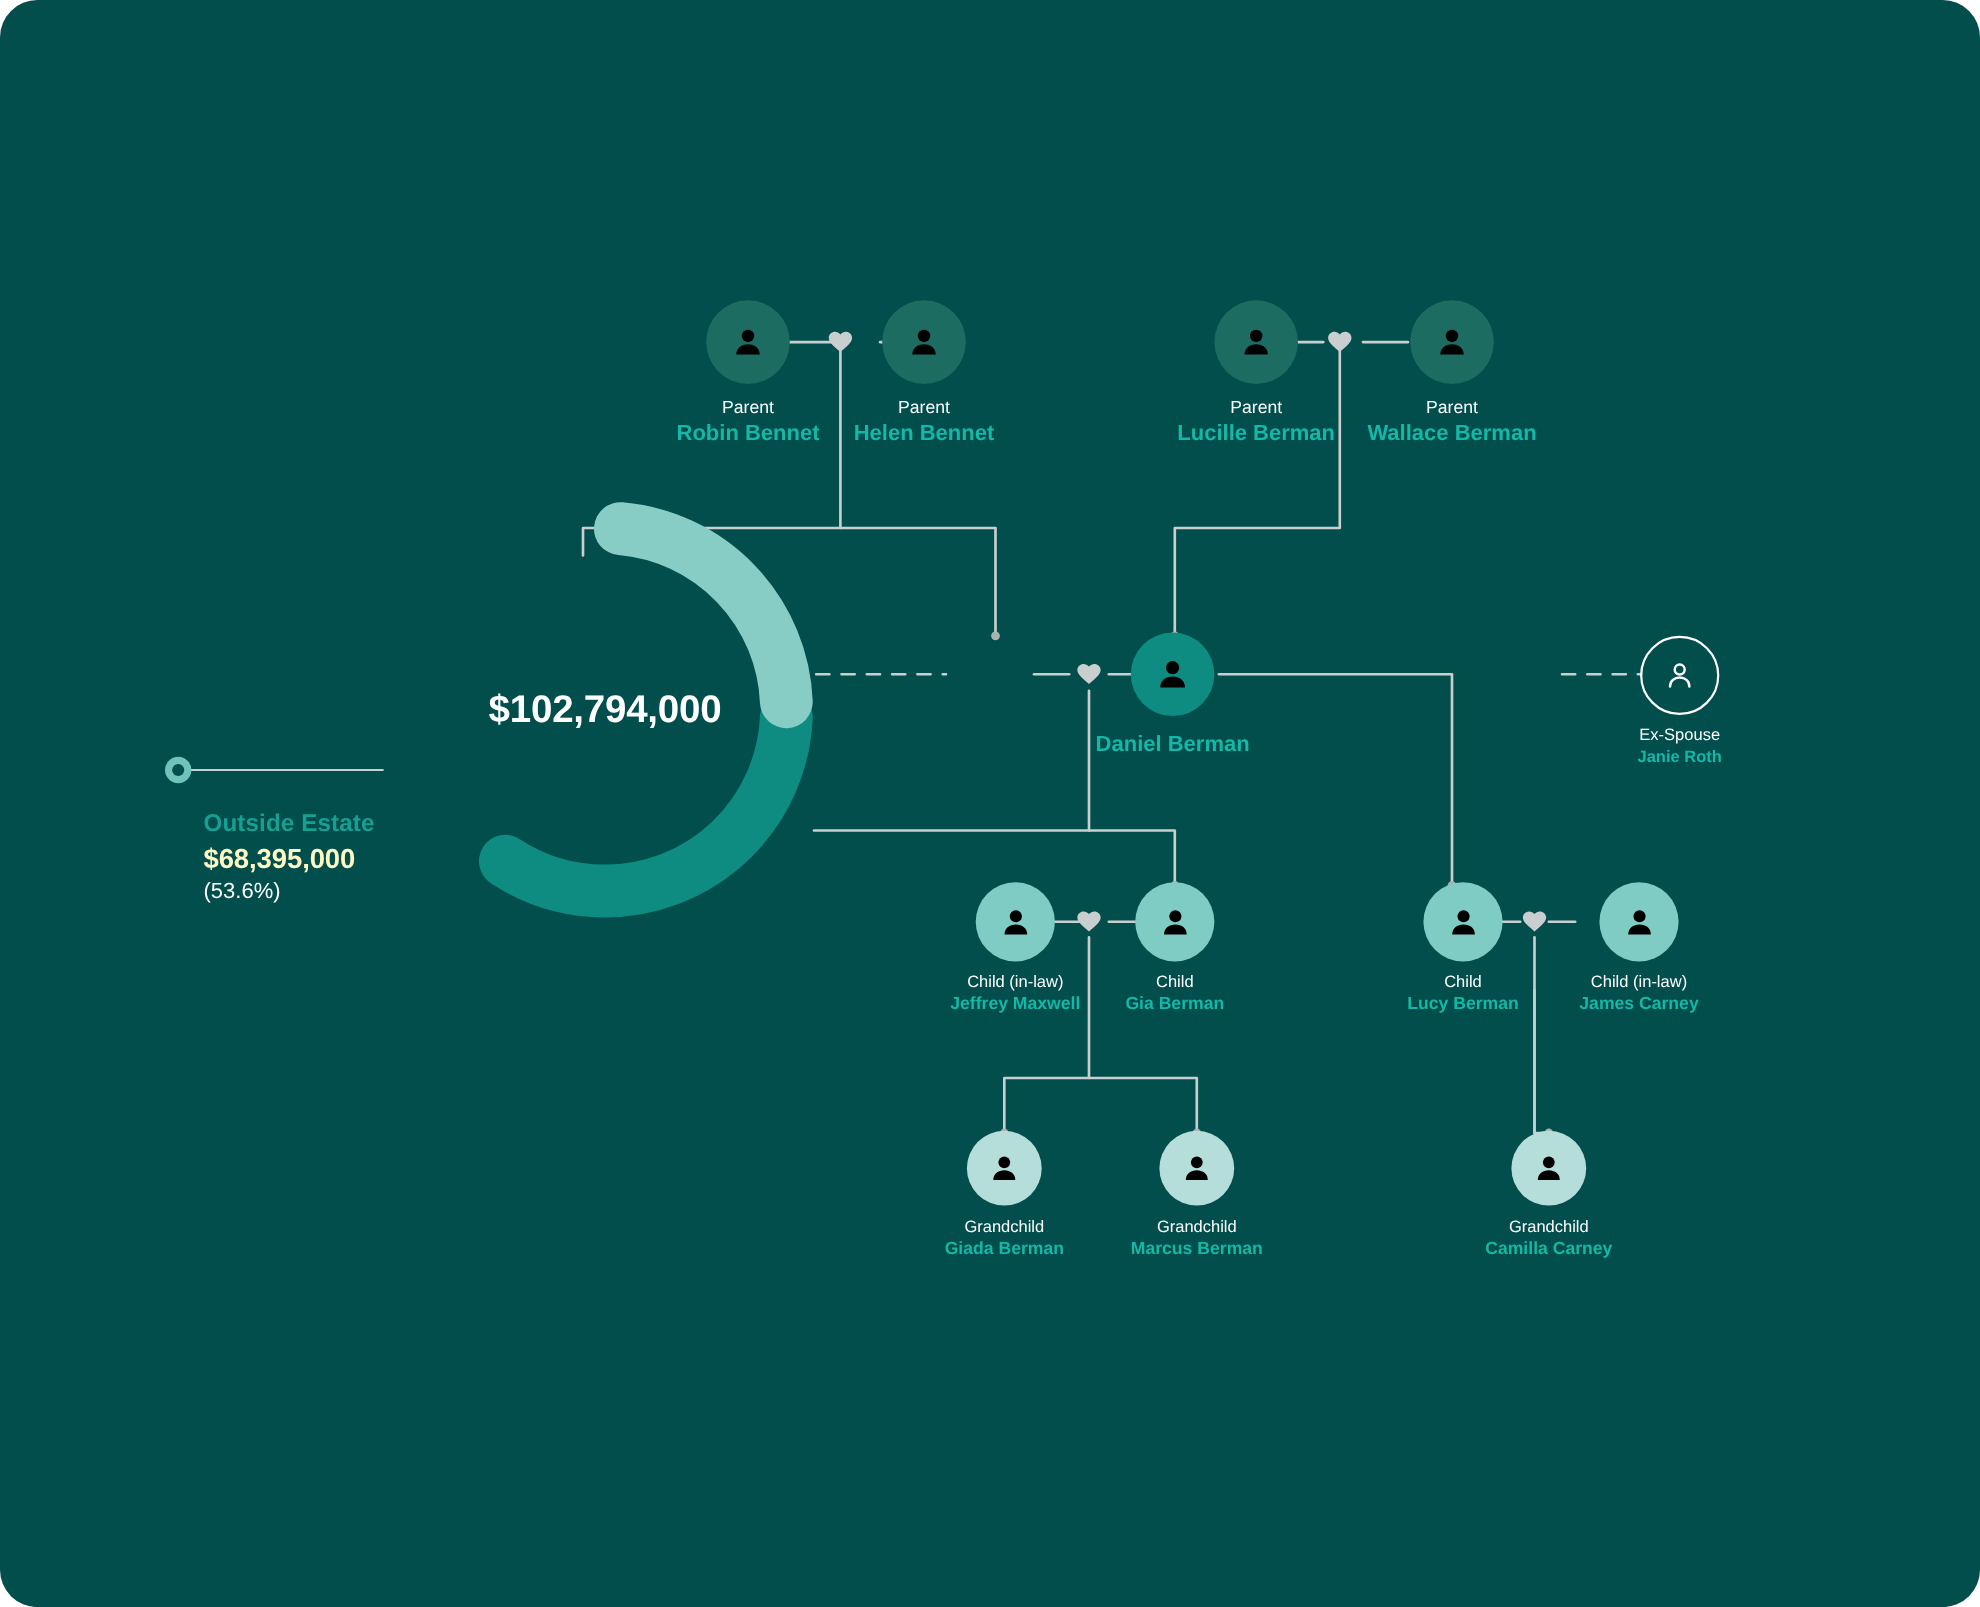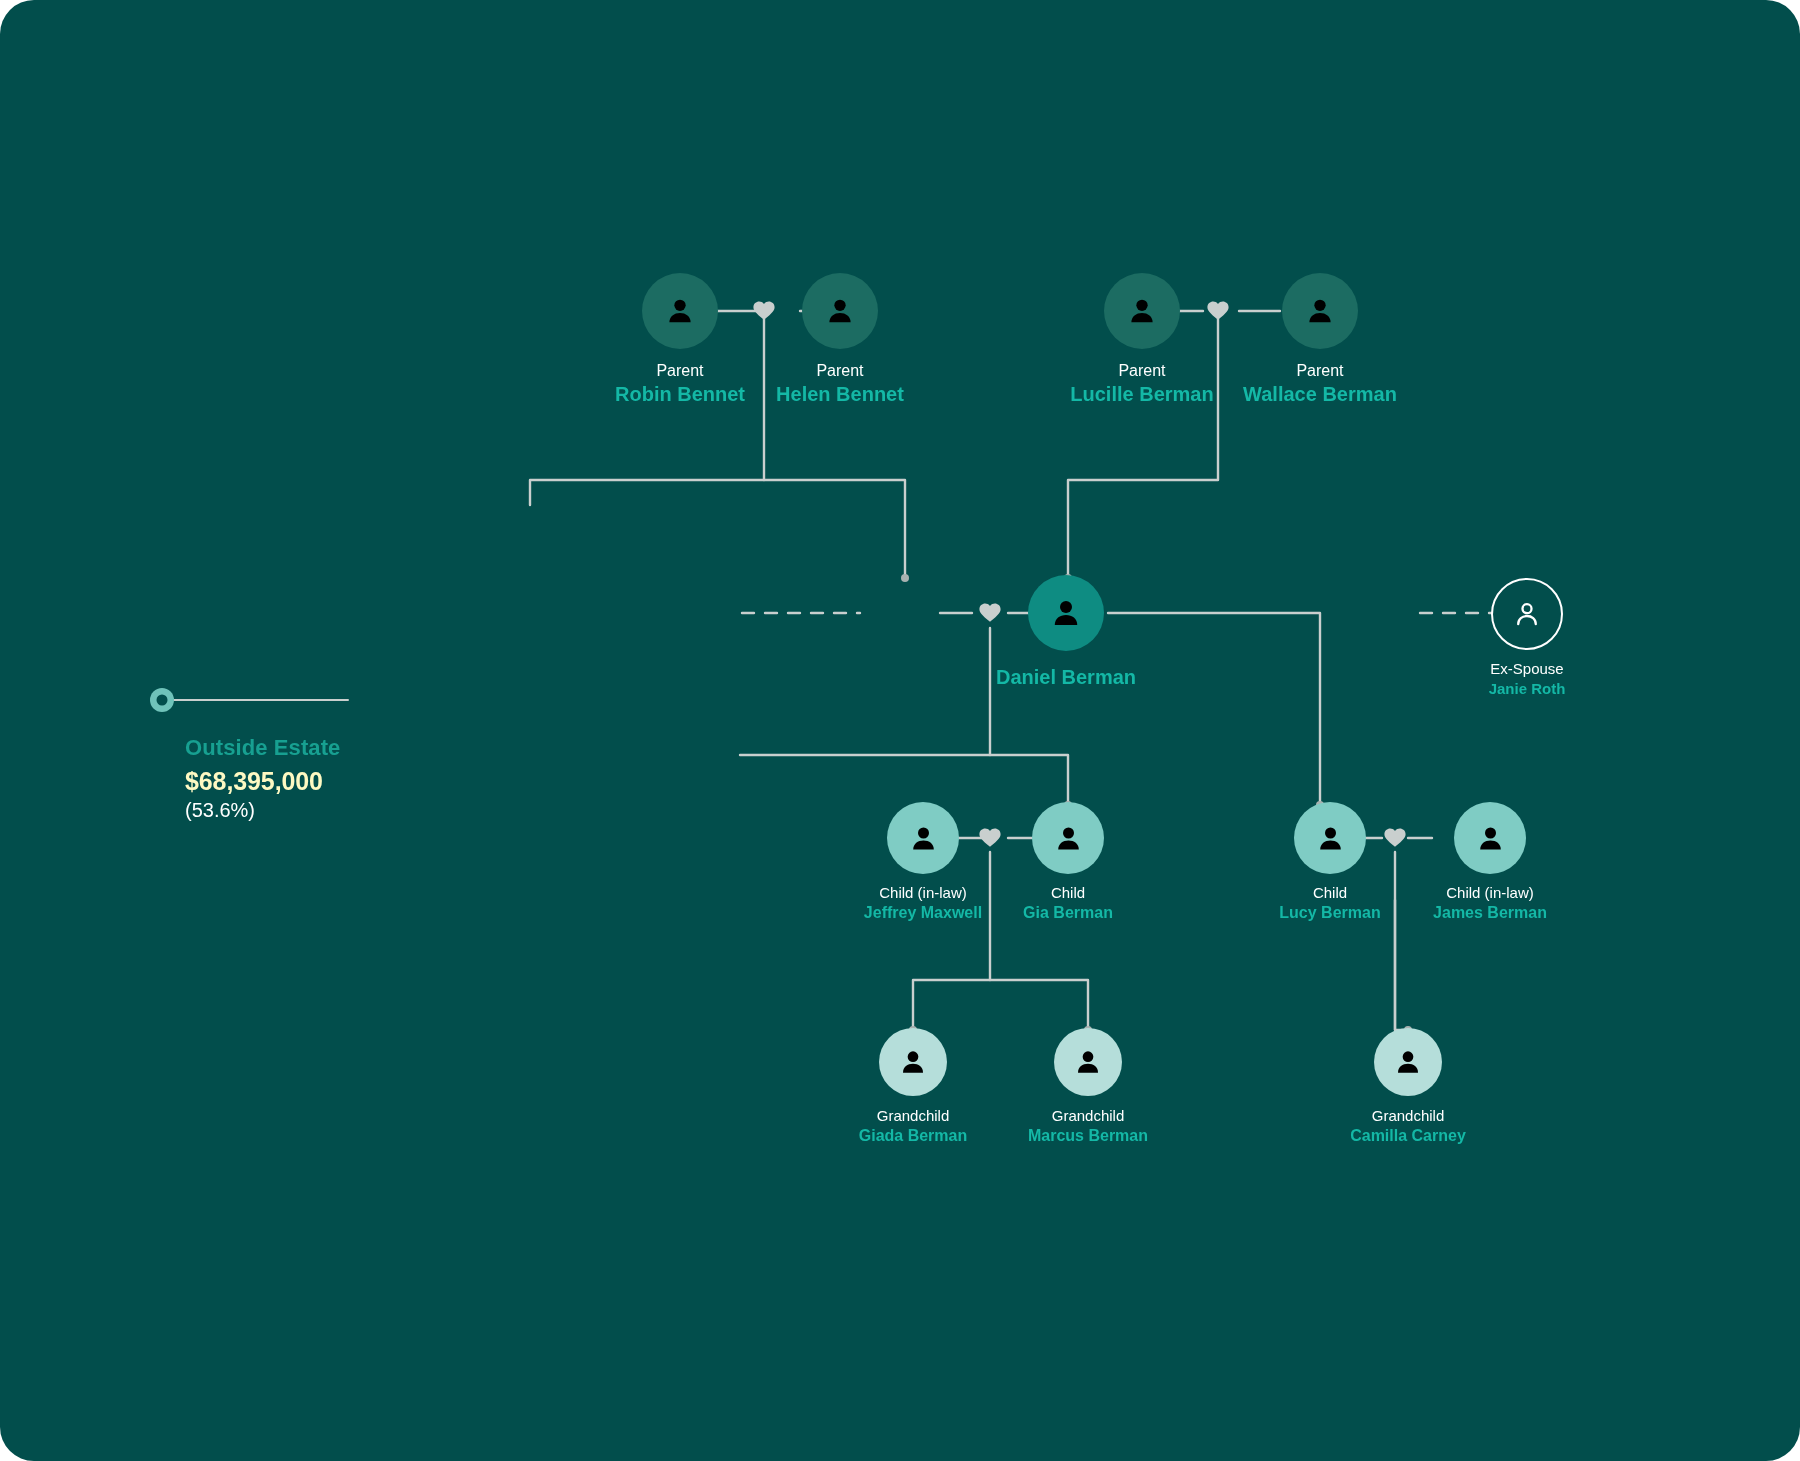--- a/index.html
+++ b/index.html
@@ -206,20 +206,29 @@
       <circle cx="1088" cy="1030" r="4"></circle>
       <circle cx="1408" cy="1030" r="4"></circle>
     </g>
 
     <g>
       <circle cx="162" cy="700" r="12" fill="#6FC3BA"></circle>
       <circle cx="162" cy="700" r="5.5" fill="#024E4C"></circle>
     </g>
   </svg>
 
+  <div id="donut-group">
+    <svg id="donut-svg" viewBox="0 0 400 400" xmlns="http://www.w3.org/2000/svg">
+
+      <circle cx="200" cy="200" r="165" fill="none" stroke="#0E8C82" stroke-width="48" stroke-linecap="round" stroke-dasharray="348 689" stroke-dashoffset="-266" transform="rotate(-90 200 200)"></circle>
+
+      <circle cx="200" cy="200" r="165" fill="none" stroke="#88CCC6" stroke-width="48" stroke-linecap="round" stroke-dasharray="238 799" stroke-dashoffset="-14" transform="rotate(-90 200 200)"></circle>
+    </svg>
+    <div id="donut-center-label">$102,794,000</div>
+  </div>
 
   <div id="legend">
     <p class="legend-title">Outside Estate</p>
     <p class="legend-amount">$68,395,000</p>
     <p class="legend-pct">(53.6%)</p>
   </div>
 
   <div class="node gen-parent size-lg" style="left:680px; top:273px;">
     <div class="avatar" style="background:#1C6C62;">
       <svg width="34" height="34" viewBox="0 0 24 24">
@@ -320,21 +329,21 @@
   </div>
 
   <div class="node gen-child size-md" style="left:1490px; top:802px;">
     <div class="avatar" style="background:#7FCCC4;">
       <svg width="33" height="33" viewBox="0 0 24 24">
         <circle cx="12" cy="8" r="4" fill="#000000"></circle>
         <path d="M 4.5 20 c 0 -4.2 3.4 -6.6 7.5 -6.6 c 4.1 0 7.5 2.4 7.5 6.6 z" fill="#000000"></path>
       </svg>
     </div>
     <div class="role">Child (in-law)</div>
-    <div class="pname">James Berman</div>
+    <div class="pname">James Carney</div>
   </div>
 
   <div class="node gen-grand size-sm" style="left:913px; top:1028px;">
     <div class="avatar" style="background:#B5DEDA;">
       <svg width="32" height="32" viewBox="0 0 24 24">
         <circle cx="12" cy="8" r="4" fill="#000000"></circle>
         <path d="M 4.5 20 c 0 -4.2 3.4 -6.6 7.5 -6.6 c 4.1 0 7.5 2.4 7.5 6.6 z" fill="#000000"></path>
       </svg>
     </div>
     <div class="role">Grandchild</div>

